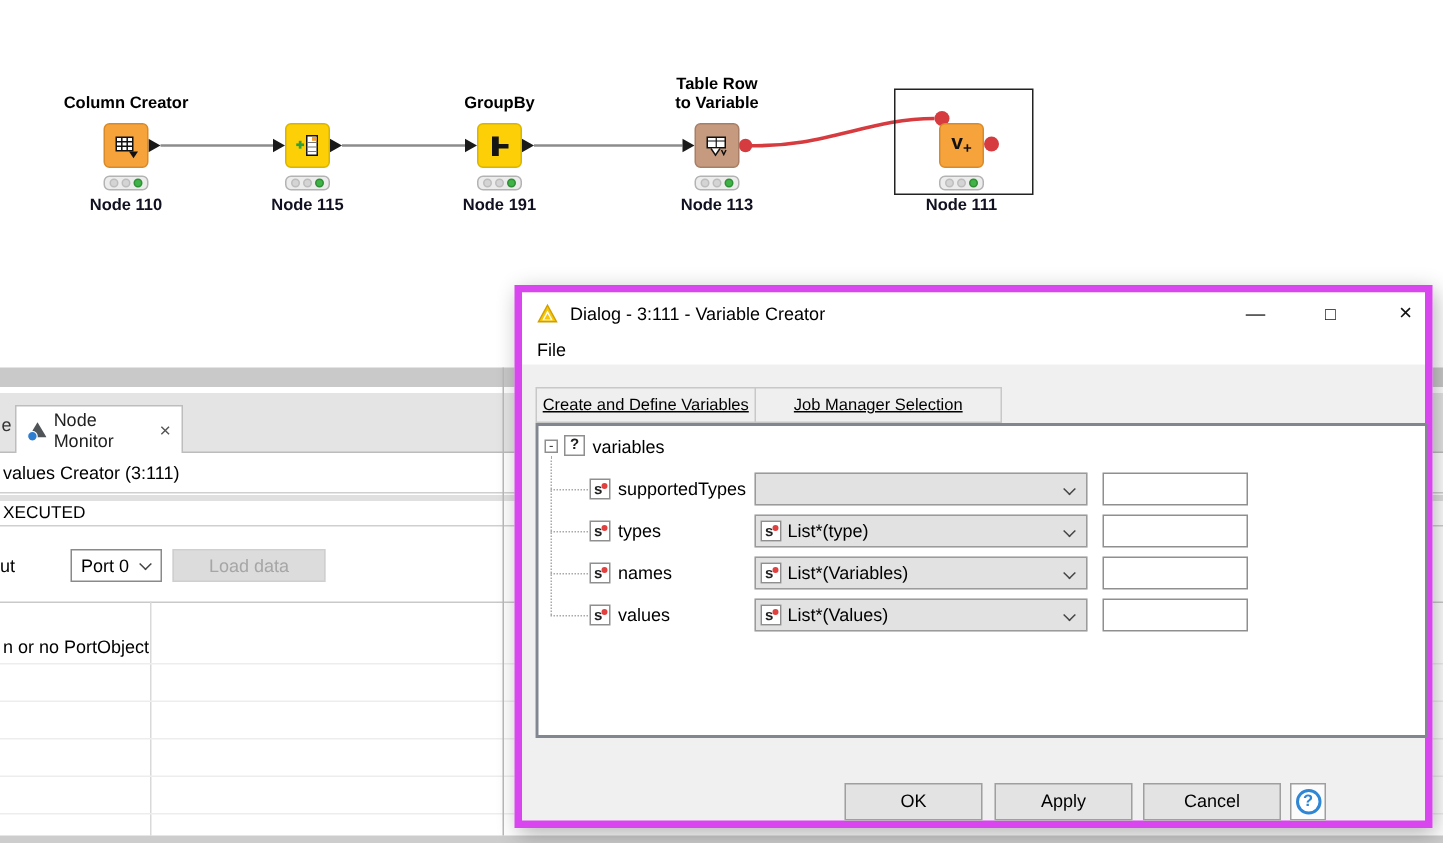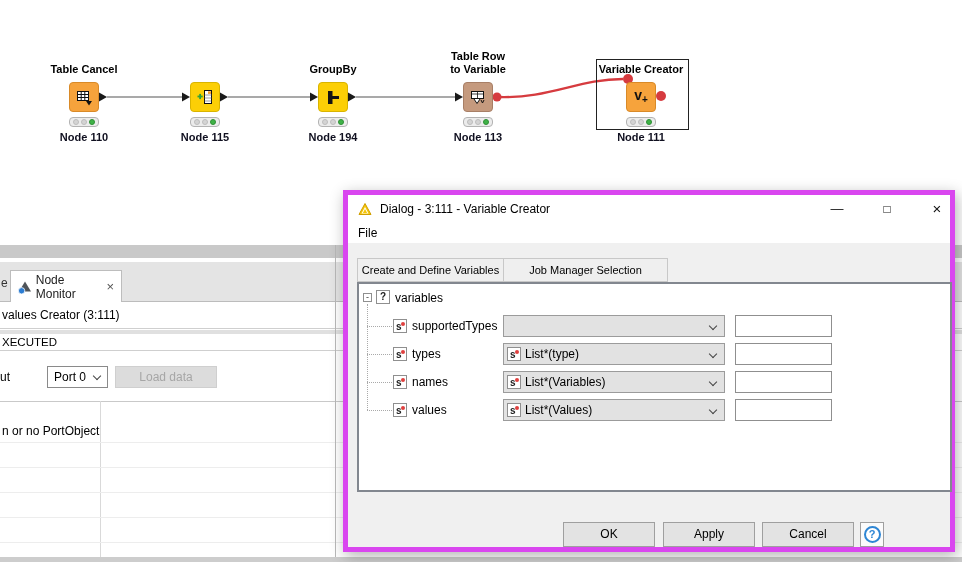--- a/index.html
+++ b/index.html
@@ -66,21 +66,21 @@
     background:#f0f0f0; border:5px solid #d946ef; box-shadow:2px 4px 14px rgba(0,0,0,.30); z-index:10; }
   .d-header { position:absolute; left:0; top:0; width:100%; height:48px; background:#fff; }
   .d-title { position:absolute; left:32px; top:0; height:28px; line-height:28px; font-size:12px; color:#000; }
   .d-icon { position:absolute; left:10px; top:7px; }
   .wc { position:absolute; top:0; width:22px; height:28px; text-align:center; line-height:28px;
     color:#111; }
   .wc-min { left:478px; font-size:13px; }
   .wc-max { left:528px; font-size:12px; }
   .wc-close { left:578px; font-size:15px; }
   .d-menu { position:absolute; left:10px; top:28px; height:20px; line-height:20px; font-size:12px; color:#000; }
-  .d-tabs { position:absolute; left:9px; top:60px; height:27px; display:flex; align-items:flex-end; }
+  .d-tabs { position:absolute; left:9px; top:60px; height:27px; display:flex; align-items:flex-end;text-decoration:underline; }
   .d-tab { height:24px; background:#efefef; border:1px solid #c8c8c8; border-left:none;
     font-size:11px; color:#000; display:flex; align-items:center; justify-content:center; }
   .d-tab.first { border-left:1px solid #c8c8c8; }
   .d-tab.active { height:27px; background:#fff; border:1px solid #b9b9b9; border-bottom:none;
     position:relative; z-index:3; }
   .d-panel { position:absolute; left:9px; top:87px; width:595px; height:210px; background:#fff;
     border:2px solid #82878f; }
   .tree-exp { position:absolute; left:4px; top:9px; width:9px; height:9px; background:#fff;
     border:1px solid #8f8f8f; font-size:9px; line-height:7px; text-align:center; color:#333; }
   .tree-qicon { position:absolute; left:17px; top:6px; width:14px; height:14px; background:#fff;
@@ -126,34 +126,30 @@
       <polygon points="455,92.5 463,97 455,101.5" fill="#1a1a1a"></polygon>
       <path d="M497,97 C550,99 578,79 623,79" fill="none" stroke="#d63b3f" stroke-width="2.4"></path>
       <circle cx="497" cy="97" r="4.5" fill="#d63b3f"></circle>
       <circle cx="628" cy="79" r="5" fill="#d63b3f"></circle>
       <circle cx="661" cy="96" r="5" fill="#d63b3f"></circle>
     </svg>
 
     <div class="sel-rect"></div>
 
     <div class="node-label" style="left:14px">
-        <span>Table Cancel</span>
+        <span>Column Creator</span>
         <span></span>
       </div>
     <div class="node-label" style="left:263px">
         <span>GroupBy</span>
         <span></span>
       </div>
     <div class="node-label" style="left:408px">
         <span>Table Row</span>
         <span>to Variable</span>
-      </div>
-    <div class="node-label" style="left:571px">
-        <span>Variable Creator</span>
-        <span></span>
       </div>
 
     <div class="node-sq sq-orange" style="left:69px">
       <svg width="18" height="18">
         <rect x="2.5" y="3.5" width="11" height="9" fill="#fff" stroke="#111"></rect>
         <line x1="6.2" y1="3.5" x2="6.2" y2="12.5" stroke="#111"></line>
           <line x1="9.8" y1="3.5" x2="9.8" y2="12.5" stroke="#111"></line>
         <line x1="2.5" y1="6.5" x2="13.5" y2="6.5" stroke="#111"></line>
           <line x1="2.5" y1="9.5" x2="13.5" y2="9.5" stroke="#111"></line>
         <polygon points="11,13 17,13 14,17.5" fill="#111"></polygon>
@@ -209,21 +205,21 @@
         <span class="led green"></span>
       </div>
     <div class="pill" style="left:626px">
         <span class="led"></span>
         <span class="led"></span>
         <span class="led green"></span>
       </div>
 
     <div class="node-id" style="left:24px">Node 110</div>
     <div class="node-id" style="left:145px">Node 115</div>
-    <div class="node-id" style="left:273px">Node 194</div>
+    <div class="node-id" style="left:273px">Node 191</div>
     <div class="node-id" style="left:418px">Node 113</div>
     <div class="node-id" style="left:581px">Node 111</div>
   </div>
 
   <div class="panel">
     <div class="band-top"></div>
     <div class="tabrow">
       <span class="partial-tab">e</span>
       <div class="mon-tab">
         <svg width="14" height="14">

